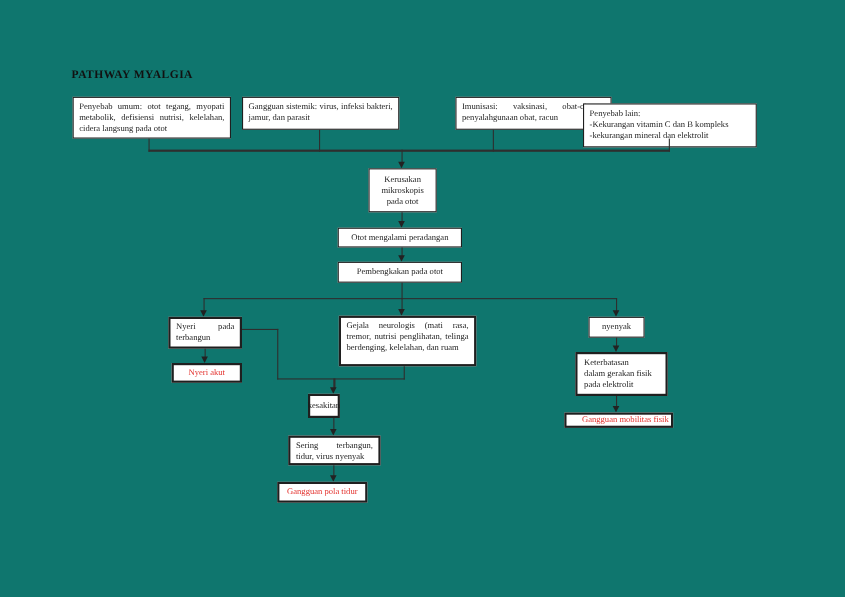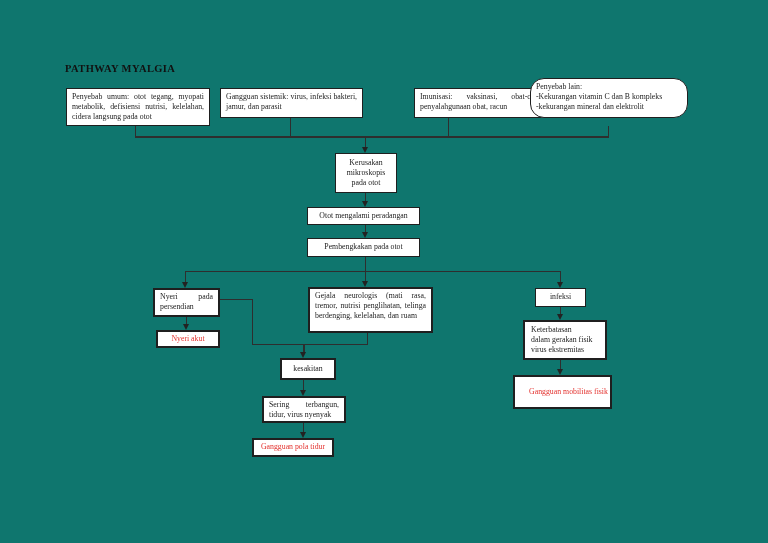--- a/index.html
+++ b/index.html
@@ -33,21 +33,21 @@
 </head>
 <body>
 
 <div class="page">
 
   <div class="title">PATHWAY MYALGIA</div>
 
   <div class="node" style="left:66px;top:88px;width:144px;height:38px;">Penyebab umum: otot tegang, myopati metabolik, defisiensi nutrisi, kelelahan, cidera langsung pada otot</div>
   <div class="node" style="left:220px;top:88px;width:143px;height:30px;">Gangguan sistemik: virus, infeksi bakteri, jamur, dan parasit</div>
   <div class="node" style="left:378px;top:88px;width:142px;height:30px;margin-left:36px;">Imunisasi: vaksinasi, obat-obatan, penyalahgunaan obat, racun</div>
-  <div class="node preline" style="left:530px;top:78px;width:158px;height:40px;border-radius:14px;">Penyebab lain:
+  <div class="node preline" style="left:530px;top:94px;width:158px;height:40px;">Penyebab lain:
 -Kekurangan vitamin C dan B kompleks
 -kekurangan mineral dan elektrolit</div>
 
   <div class="ln v" style="left:134.5px;top:126px;height:11.5px;"></div>
   <div class="ln v" style="left:289.5px;top:118px;height:19.5px;"></div>
   <div class="ln v" style="left:447.5px;top:118px;height:19.5px;"></div>
   <div class="ln v" style="left:607.5px;top:126px;height:11.5px;"></div>
   <div class="ln h" style="left:134.5px;top:136px;width:474px;"></div>
   <div class="ln v" style="left:364.5px;top:136px;height:12px;"></div>
   <div class="ah" style="left:361.5px;top:147px;"></div>
@@ -68,53 +68,53 @@
 
   <div class="ln v" style="left:364.5px;top:257px;height:14.5px;"></div>
   <div class="ln h" style="left:184.5px;top:270.5px;width:376px;"></div>
   <div class="ln v" style="left:184.5px;top:270.5px;height:12px;"></div>
   <div class="ah" style="left:181.5px;top:282px;"></div>
   <div class="ln v" style="left:364.5px;top:270.5px;height:11px;"></div>
   <div class="ah" style="left:361.5px;top:281px;"></div>
   <div class="ln v" style="left:559.5px;top:270.5px;height:12px;"></div>
   <div class="ah" style="left:556.5px;top:282px;"></div>
 
-  <div class="node thick" style="left:153px;top:288px;width:67px;height:29px;">Nyeri pada persendian</div>
+  <div class="node thick" style="left:153px;top:288px;width:67px;height:29px;">Nyeri pada terbangun</div>
   <div class="ln v" style="left:185.5px;top:317px;height:8px;"></div>
   <div class="ah" style="left:182.5px;top:324px;"></div>
   <div class="node thick center red" style="left:156px;top:330px;width:64px;height:18px;">Nyeri akut</div>
 
   <div class="node thick" style="left:308px;top:287px;width:125px;height:46px;">Gejala neurologis (mati rasa, tremor, nutrisi penglihatan, telinga berdenging, kelelahan, dan ruam</div>
 
   <div class="ln h" style="left:220px;top:298.5px;width:33px;"></div>
   <div class="ln v" style="left:251.5px;top:298.5px;height:46.5px;"></div>
   <div class="ln h" style="left:251.5px;top:343.5px;width:116.5px;"></div>
   <div class="ln v" style="left:366.5px;top:333px;height:11.5px;"></div>
   <div class="ln v" style="left:303px;top:343.5px;height:9px;"></div>
   <div class="ah" style="left:300px;top:352px;"></div>
 
-  <div class="node thick center" style="left:280px;top:358px;width:56px;height:22px;">kesakitan</div>
+  <div class="node thick center" style="left:280px;top:358px;width:29px;height:22px;">kesakitan</div>
 
   <div class="ln v" style="left:302.5px;top:380px;height:10.5px;"></div>
   <div class="ah" style="left:299.5px;top:390px;"></div>
 
   <div class="node thick" style="left:262px;top:396px;width:84px;height:27px;">Sering terbangun, tidur, virus nyenyak</div>
 
   <div class="ln v" style="left:302.5px;top:423px;height:9.5px;"></div>
   <div class="ah" style="left:299.5px;top:432px;"></div>
 
   <div class="node thick center red" style="left:252px;top:438px;width:82px;height:19px;">Gangguan pola tidur</div>
 
-  <div class="node center" style="left:535px;top:288px;width:51px;height:19px;">infeksi</div>
+  <div class="node center" style="left:535px;top:288px;width:51px;height:19px;">nyenyak</div>
 
   <div class="ln v" style="left:559.5px;top:307px;height:8px;"></div>
   <div class="ah" style="left:556.5px;top:314px;"></div>
 
   <div class="node thick preline" style="left:523px;top:320px;width:84px;height:40px;padding:3px 6px;">Keterbatasan
 dalam gerakan fisik
-virus ekstremitas</div>
+pada elektrolit</div>
 
   <div class="ln v" style="left:559.5px;top:360px;height:9.5px;"></div>
   <div class="ah" style="left:556.5px;top:369px;"></div>
 
-  <div class="node thick center red" style="left:513px;top:375px;width:99px;height:34px;padding-left:14px;">Gangguan mobilitas fisik</div>
+  <div class="node thick center red" style="left:513px;top:375px;width:99px;height:14px;padding-left:14px;">Gangguan mobilitas fisik</div>
 
 </div>
 
 </body></html>

